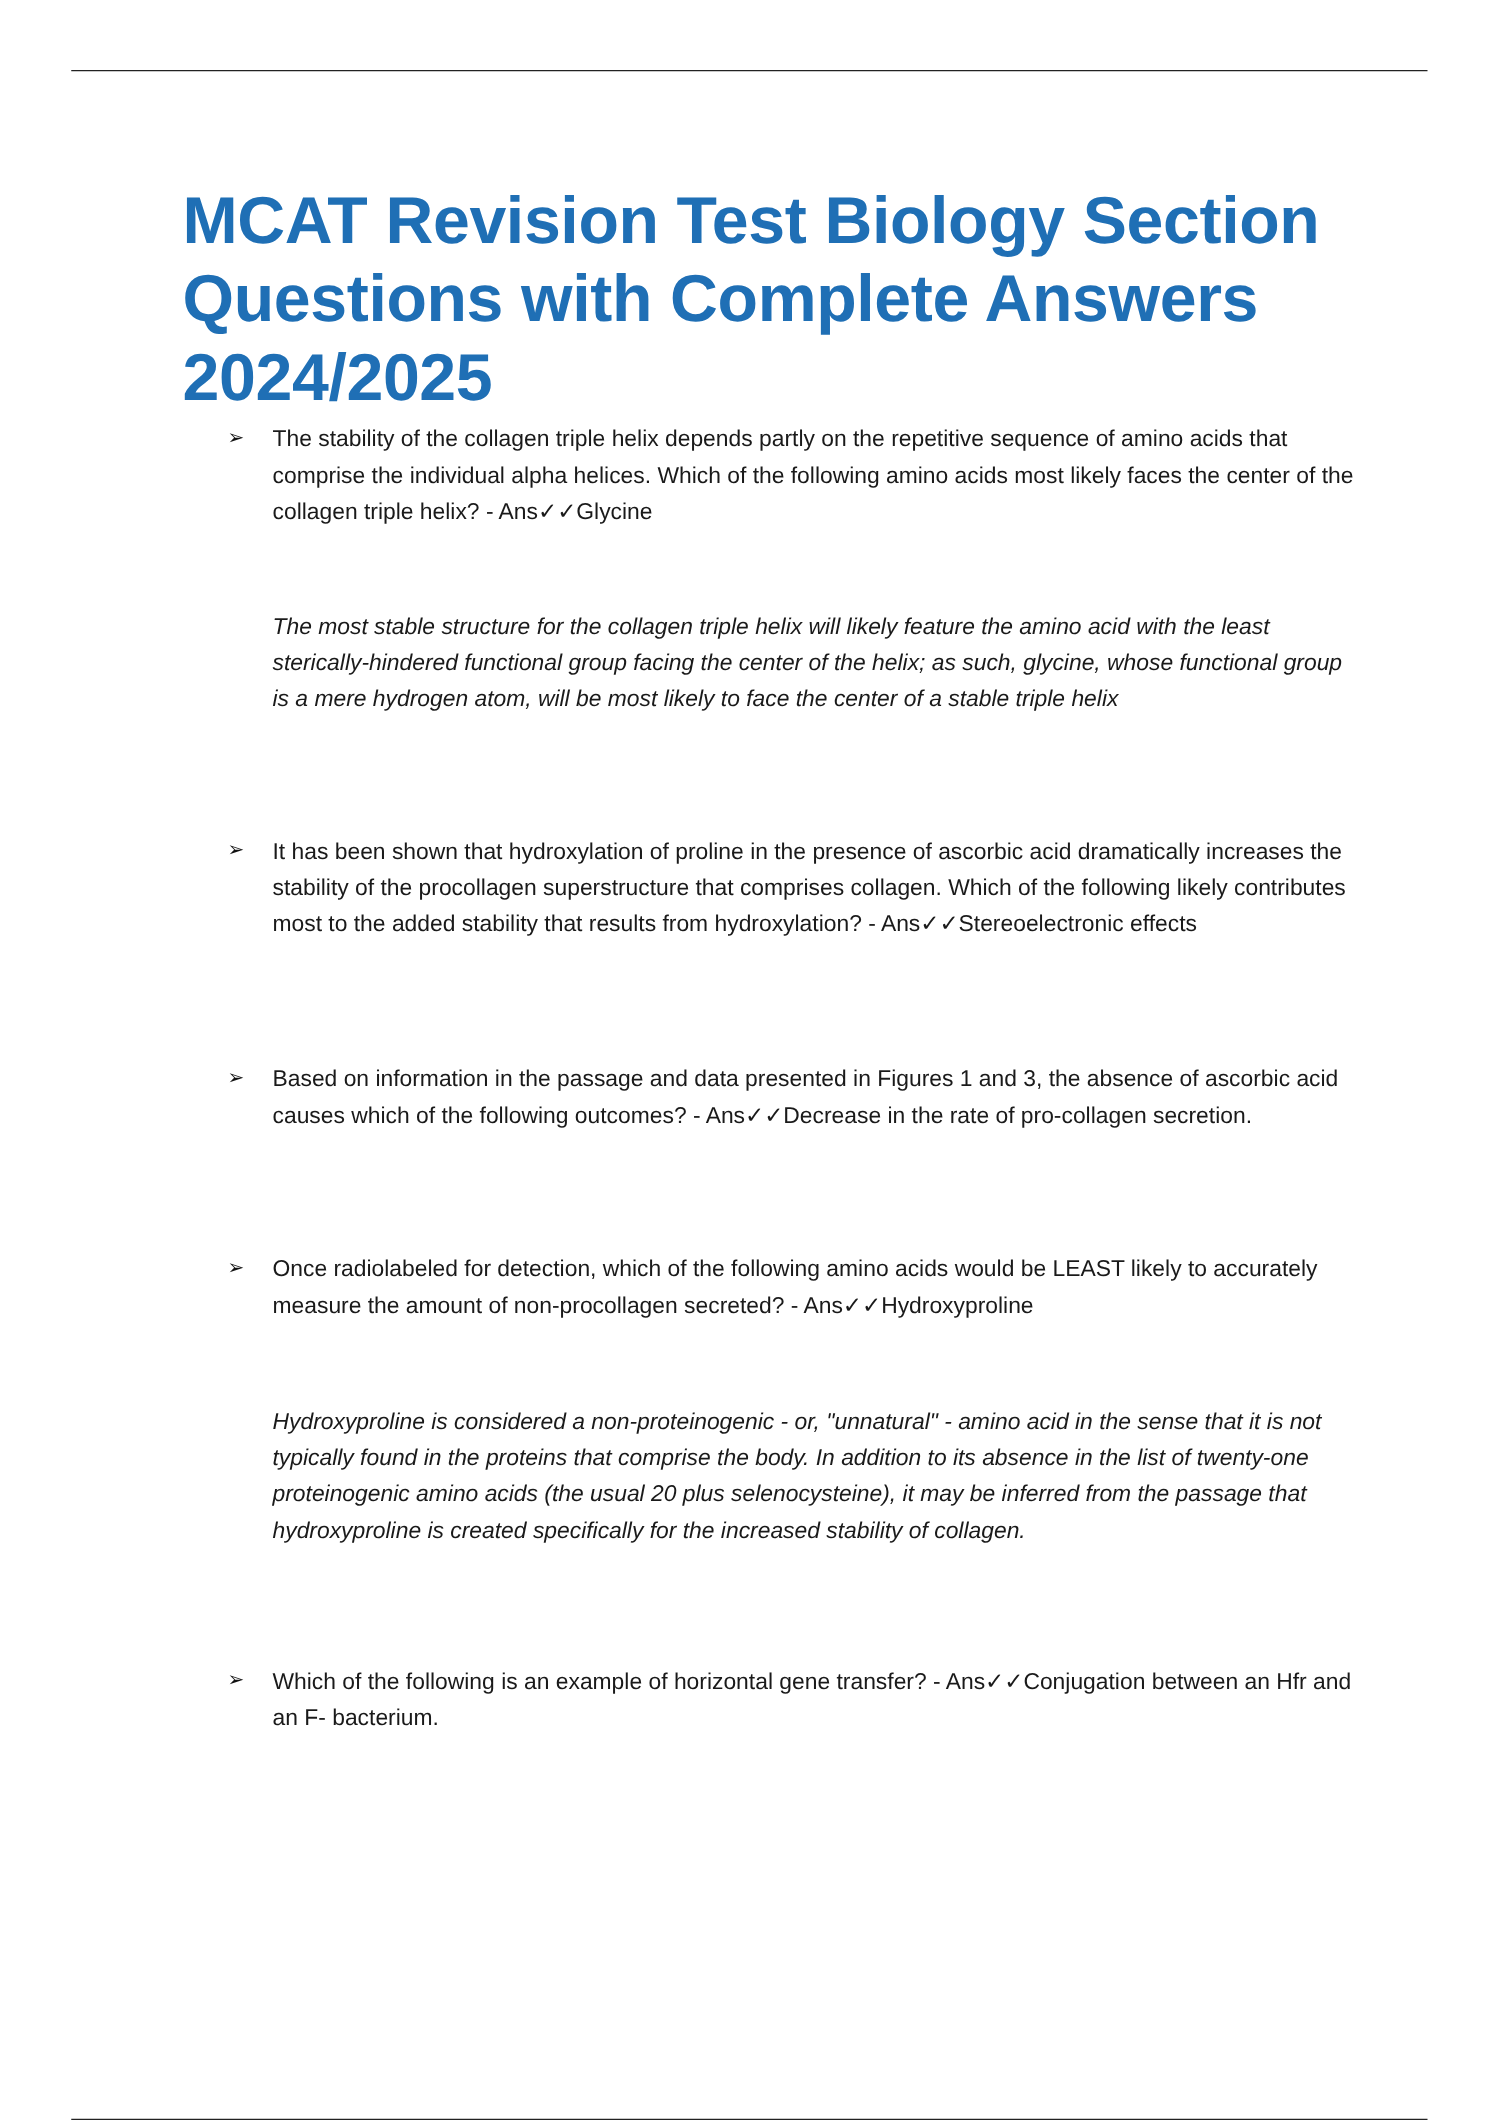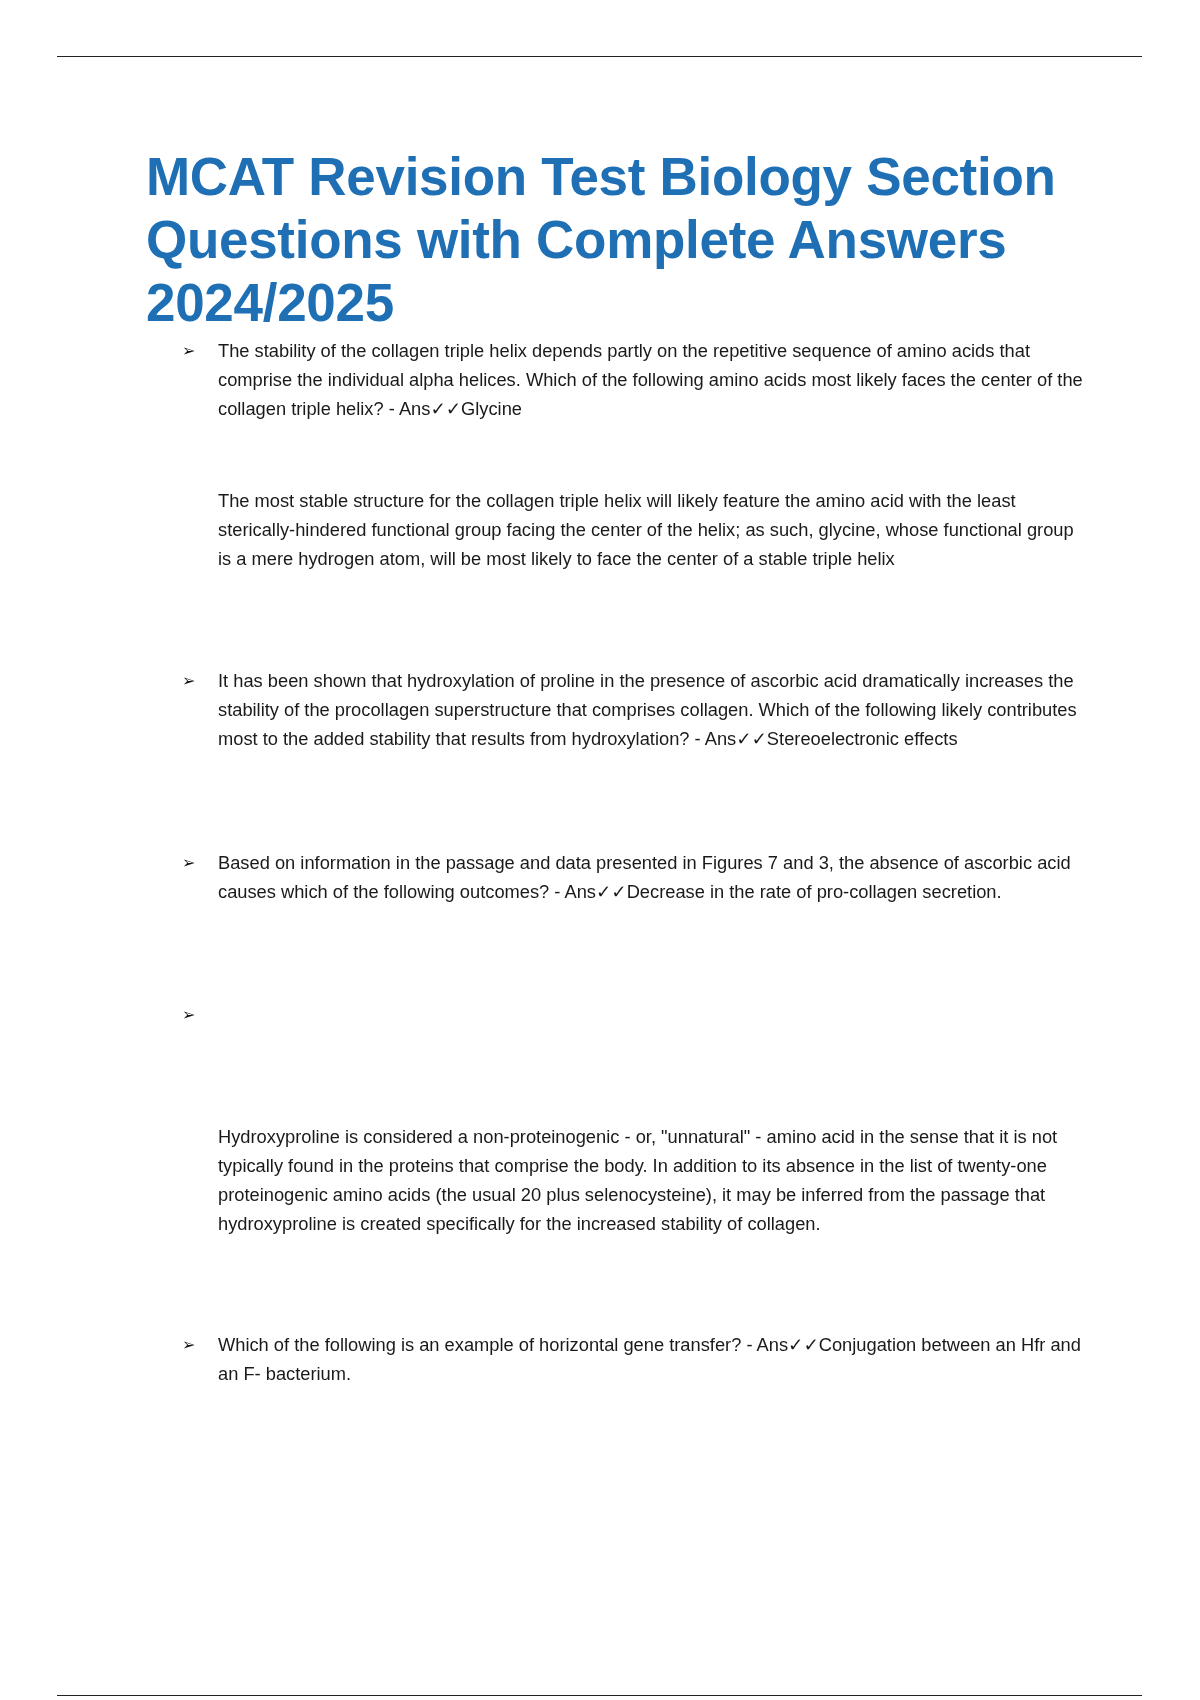--- a/index.html
+++ b/index.html
@@ -10,21 +10,21 @@
   .rule.bottom { top: 1695px; }
   .title { position: absolute; left: 146px; top: 145px; width: 940px;
            font-size: 53px; line-height: 63px; font-weight: bold; color: #1f6fb5;
            letter-spacing: -0.3px; margin: 0; }
   .content { position: absolute; left: 0; top: 0; width: 1200px; }
   .item { position: absolute; left: 218px; width: 870px; font-size: 18.3px;
           line-height: 29px; color: #1a1a1a; }
   .bullet { position: absolute; left: -36px; top: 0; width: 18px; font-size: 16px;
             line-height: 29px; color: #111; }
   .para { position: absolute; left: 218px; width: 870px; font-size: 18.3px;
-          line-height: 29px; color: #1a1a1a; }
+          line-height: 29px; color: #1a1a1a; font-style: italic; }
 </style>
 </head>
 <body>
 
 <div class="rule top"></div>
 
 <h1 class="title">MCAT Revision Test Biology Section Questions with Complete Answers 2024/2025</h1>
 
 <div class="content">
 
@@ -34,25 +34,26 @@
   </div>
   <div class="para" style="top:486px;">The most stable structure for the collagen triple helix will likely feature the amino acid with the least sterically-hindered functional group facing the center of the helix; as such, glycine, whose functional group is a mere hydrogen atom, will be most likely to face the center of a stable triple helix</div>
 
   <div class="item" style="top:666px;">
     <span class="bullet">➢</span>
     <span>It has been shown that hydroxylation of proline in the presence of ascorbic acid dramatically increases the stability of the procollagen superstructure that comprises collagen. Which of the following likely contributes most to the added stability that results from hydroxylation? - Ans✓✓Stereoelectronic effects</span>
   </div>
 
   <div class="item" style="top:848px;">
     <span class="bullet">➢</span>
-    <span>Based on information in the passage and data presented in Figures 7 and 3, the absence of ascorbic acid causes which of the following outcomes? - Ans✓✓Decrease in the rate of pro-collagen secretion.</span>
+    <span>Based on information in the passage and data presented in Figures 1 and 3, the absence of ascorbic acid causes which of the following outcomes? - Ans✓✓Decrease in the rate of pro-collagen secretion.</span>
   </div>
 
   <div class="item" style="top:1000px;">
     <span class="bullet">➢</span>
+    <span>Once radiolabeled for detection, which of the following amino acids would be LEAST likely to accurately measure the amount of non-procollagen secreted? - Ans✓✓Hydroxyproline</span>
   </div>
   <div class="para" style="top:1122px;">Hydroxyproline is considered a non-proteinogenic - or, "unnatural" - amino acid in the sense that it is not typically found in the proteins that comprise the body. In addition to its absence in the list of twenty-one proteinogenic amino acids (the usual 20 plus selenocysteine), it may be inferred from the passage that hydroxyproline is created specifically for the increased stability of collagen.</div>
 
   <div class="item" style="top:1330px;">
     <span class="bullet">➢</span>
     <span>Which of the following is an example of horizontal gene transfer? - Ans✓✓Conjugation between an Hfr and an F- bacterium.</span>
   </div>
 
 </div>
 

